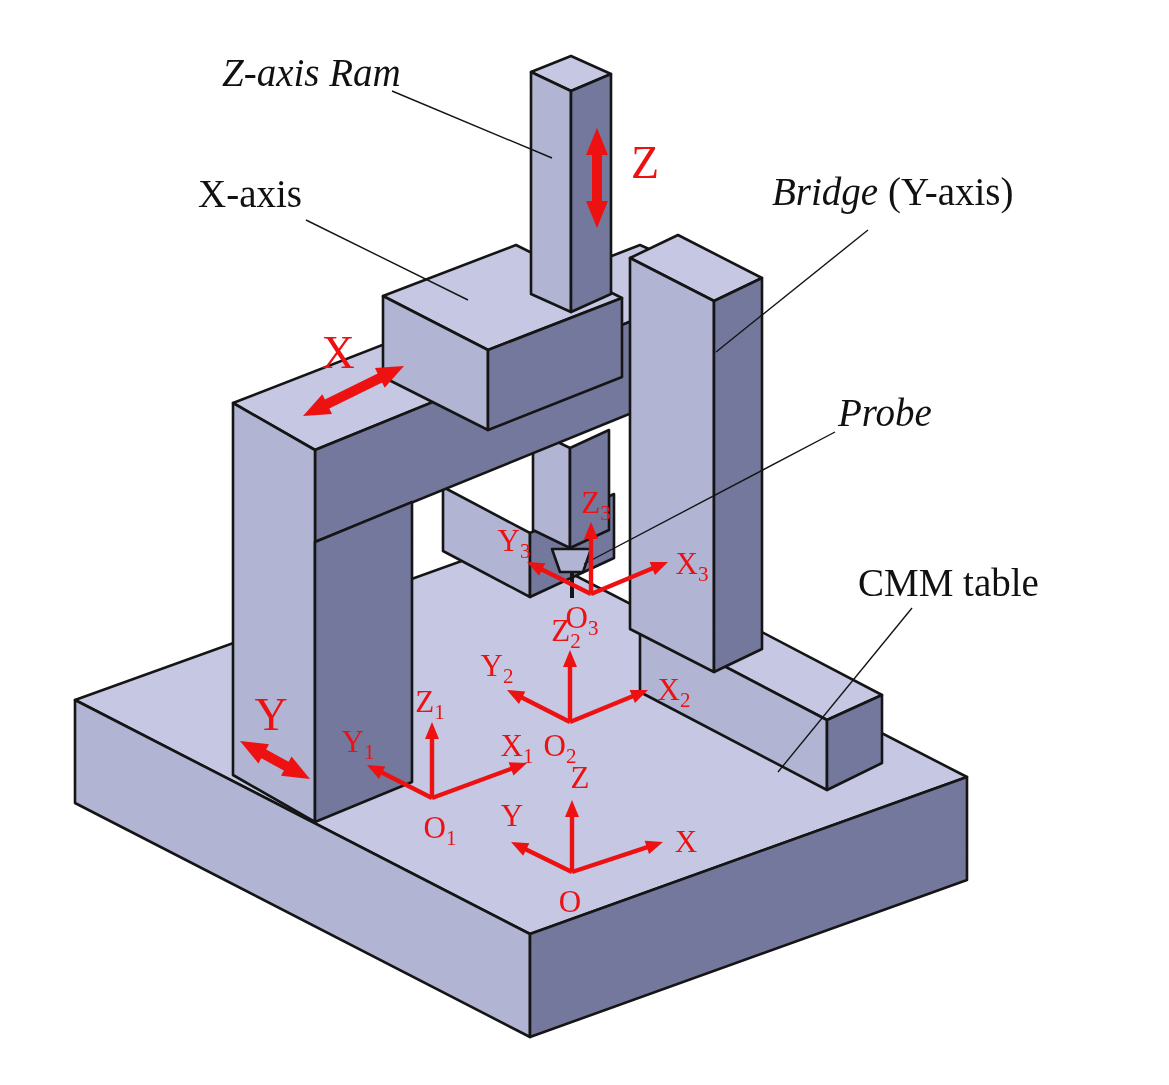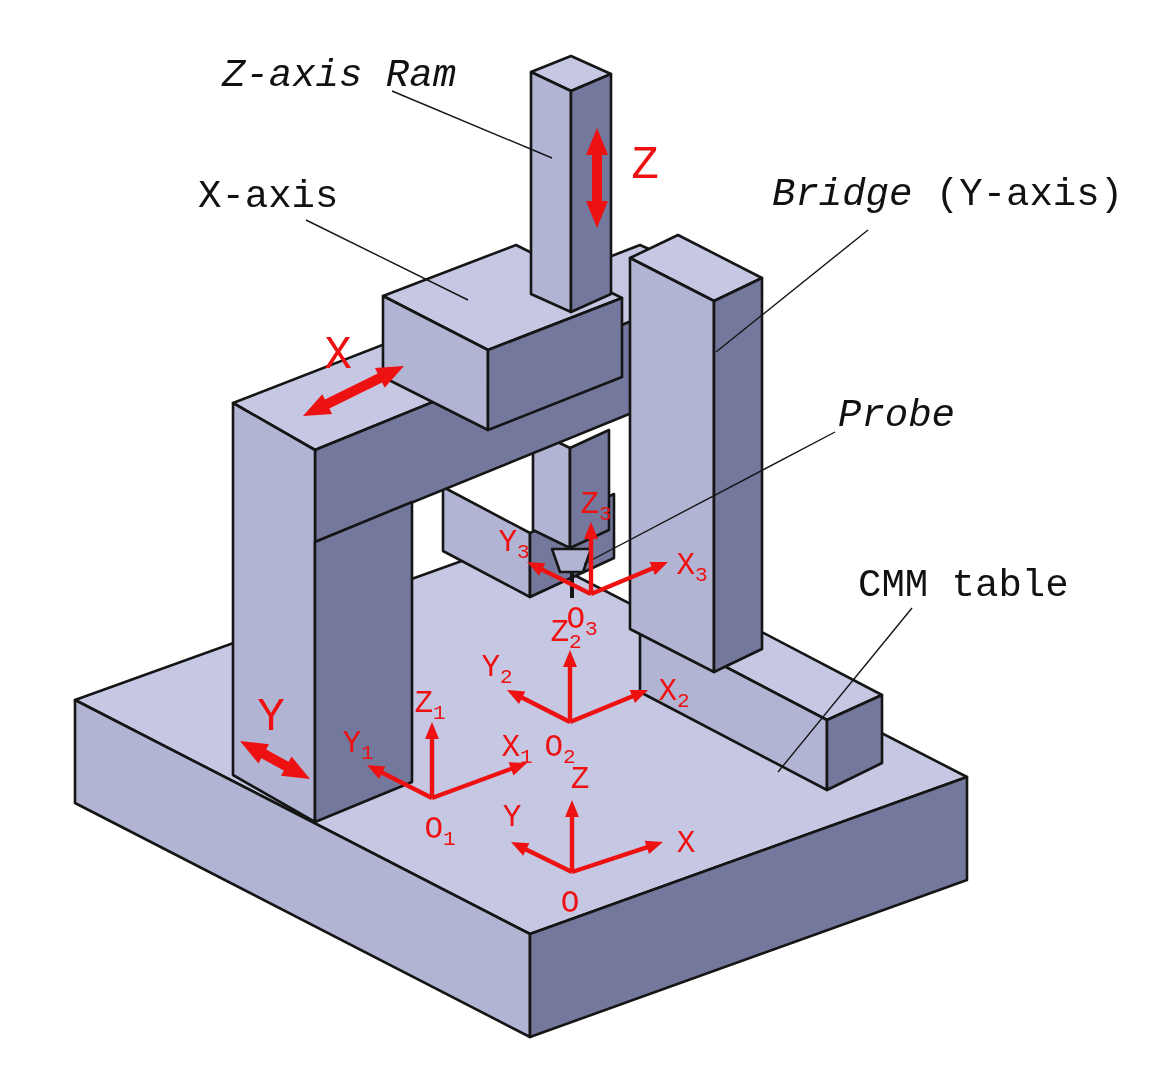--- a/index.html
+++ b/index.html
@@ -1,17 +1,17 @@
 <!DOCTYPE html>
 <html><head>
 <meta charset="utf-8">
 <style>
   html,body{margin:0;padding:0;background:#ffffff;}
   .stage{position:relative;width:1169px;height:1085px;background:var(--bg,#fff);
-         font-family:Liberation Mono, monospace;}
+         font-family:Liberation Serif, serif;}
   svg{display:block;}
   .face{stroke:var(--outline,#151515);stroke-width:2.6;stroke-linejoin:round;}
   .f-top{fill:var(--top,#c5c7e3);}
   .f-light{fill:var(--light,#b1b4d3);}
   .f-dark{fill:var(--dark,#74789c);}
   .needle{fill:var(--outline,#151515);stroke:none;}
   .leader{stroke:var(--outline,#151515);stroke-width:1.4;fill:none;}
   .part-label{fill:#111;font-size:39px;}
   .italic{font-style:italic;}
   .red-stroke{stroke:var(--red,#ee1111);fill:none;}

